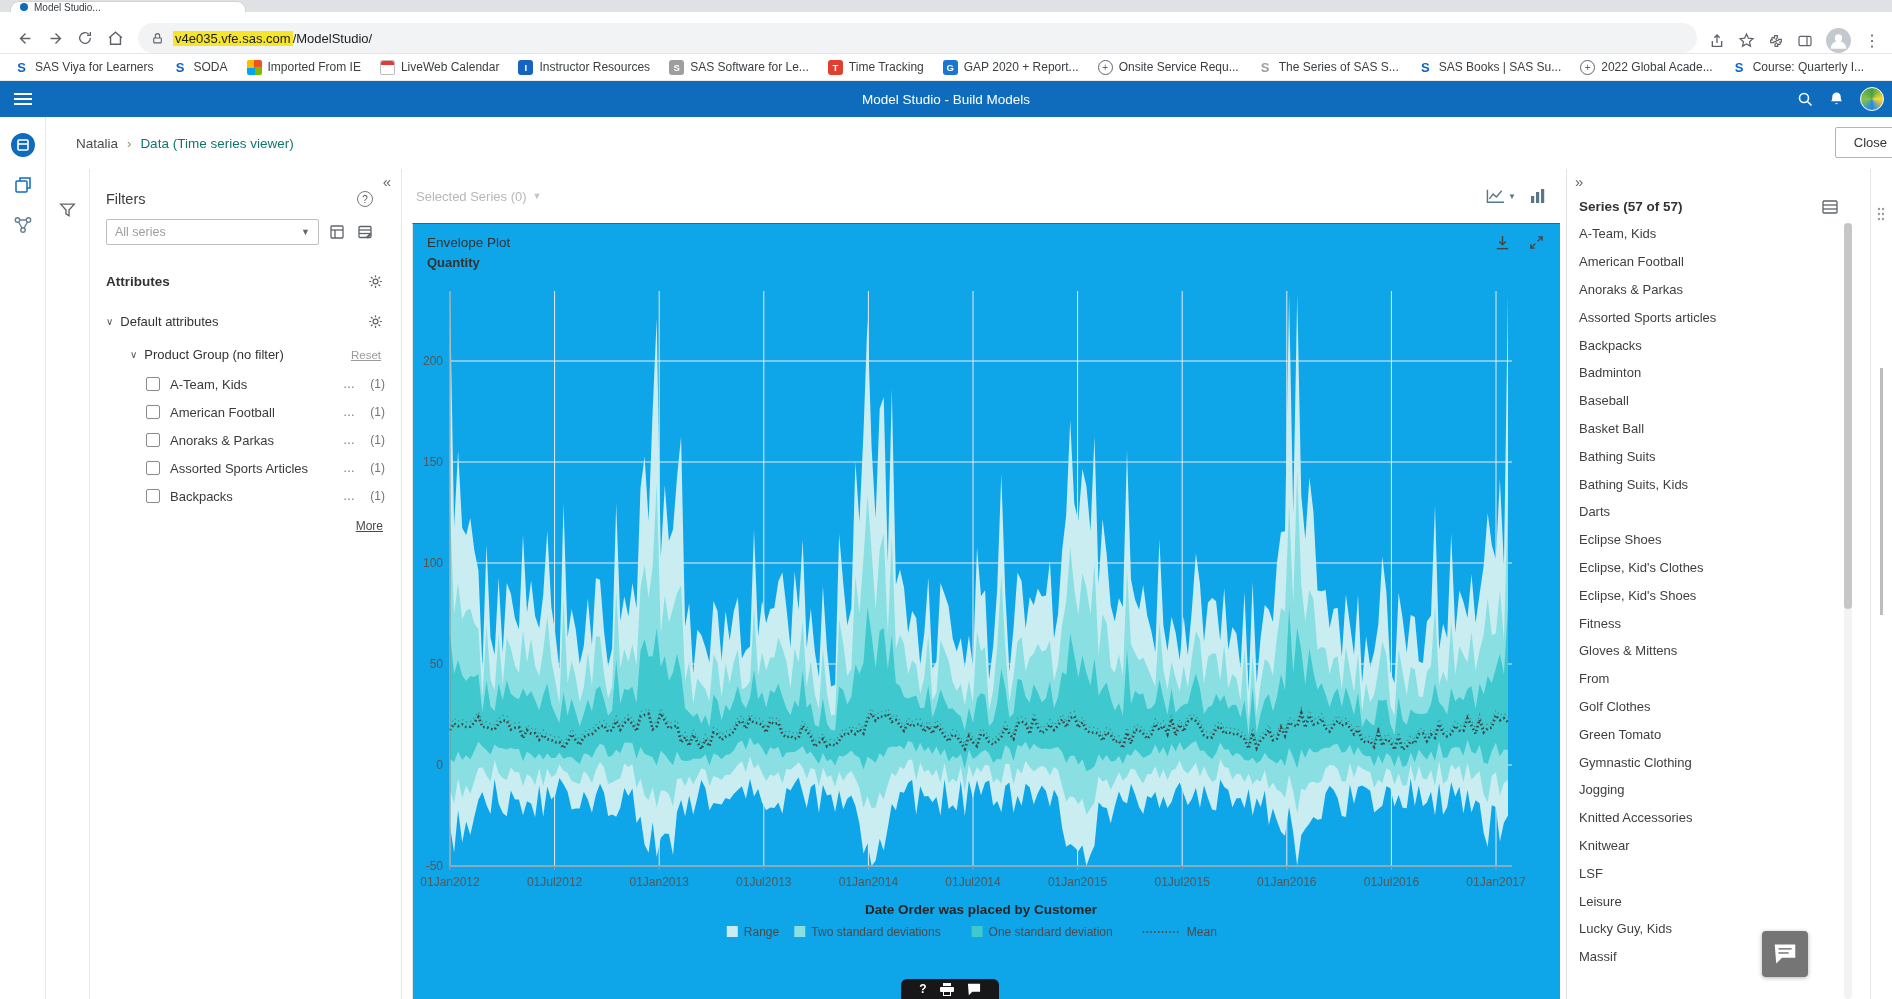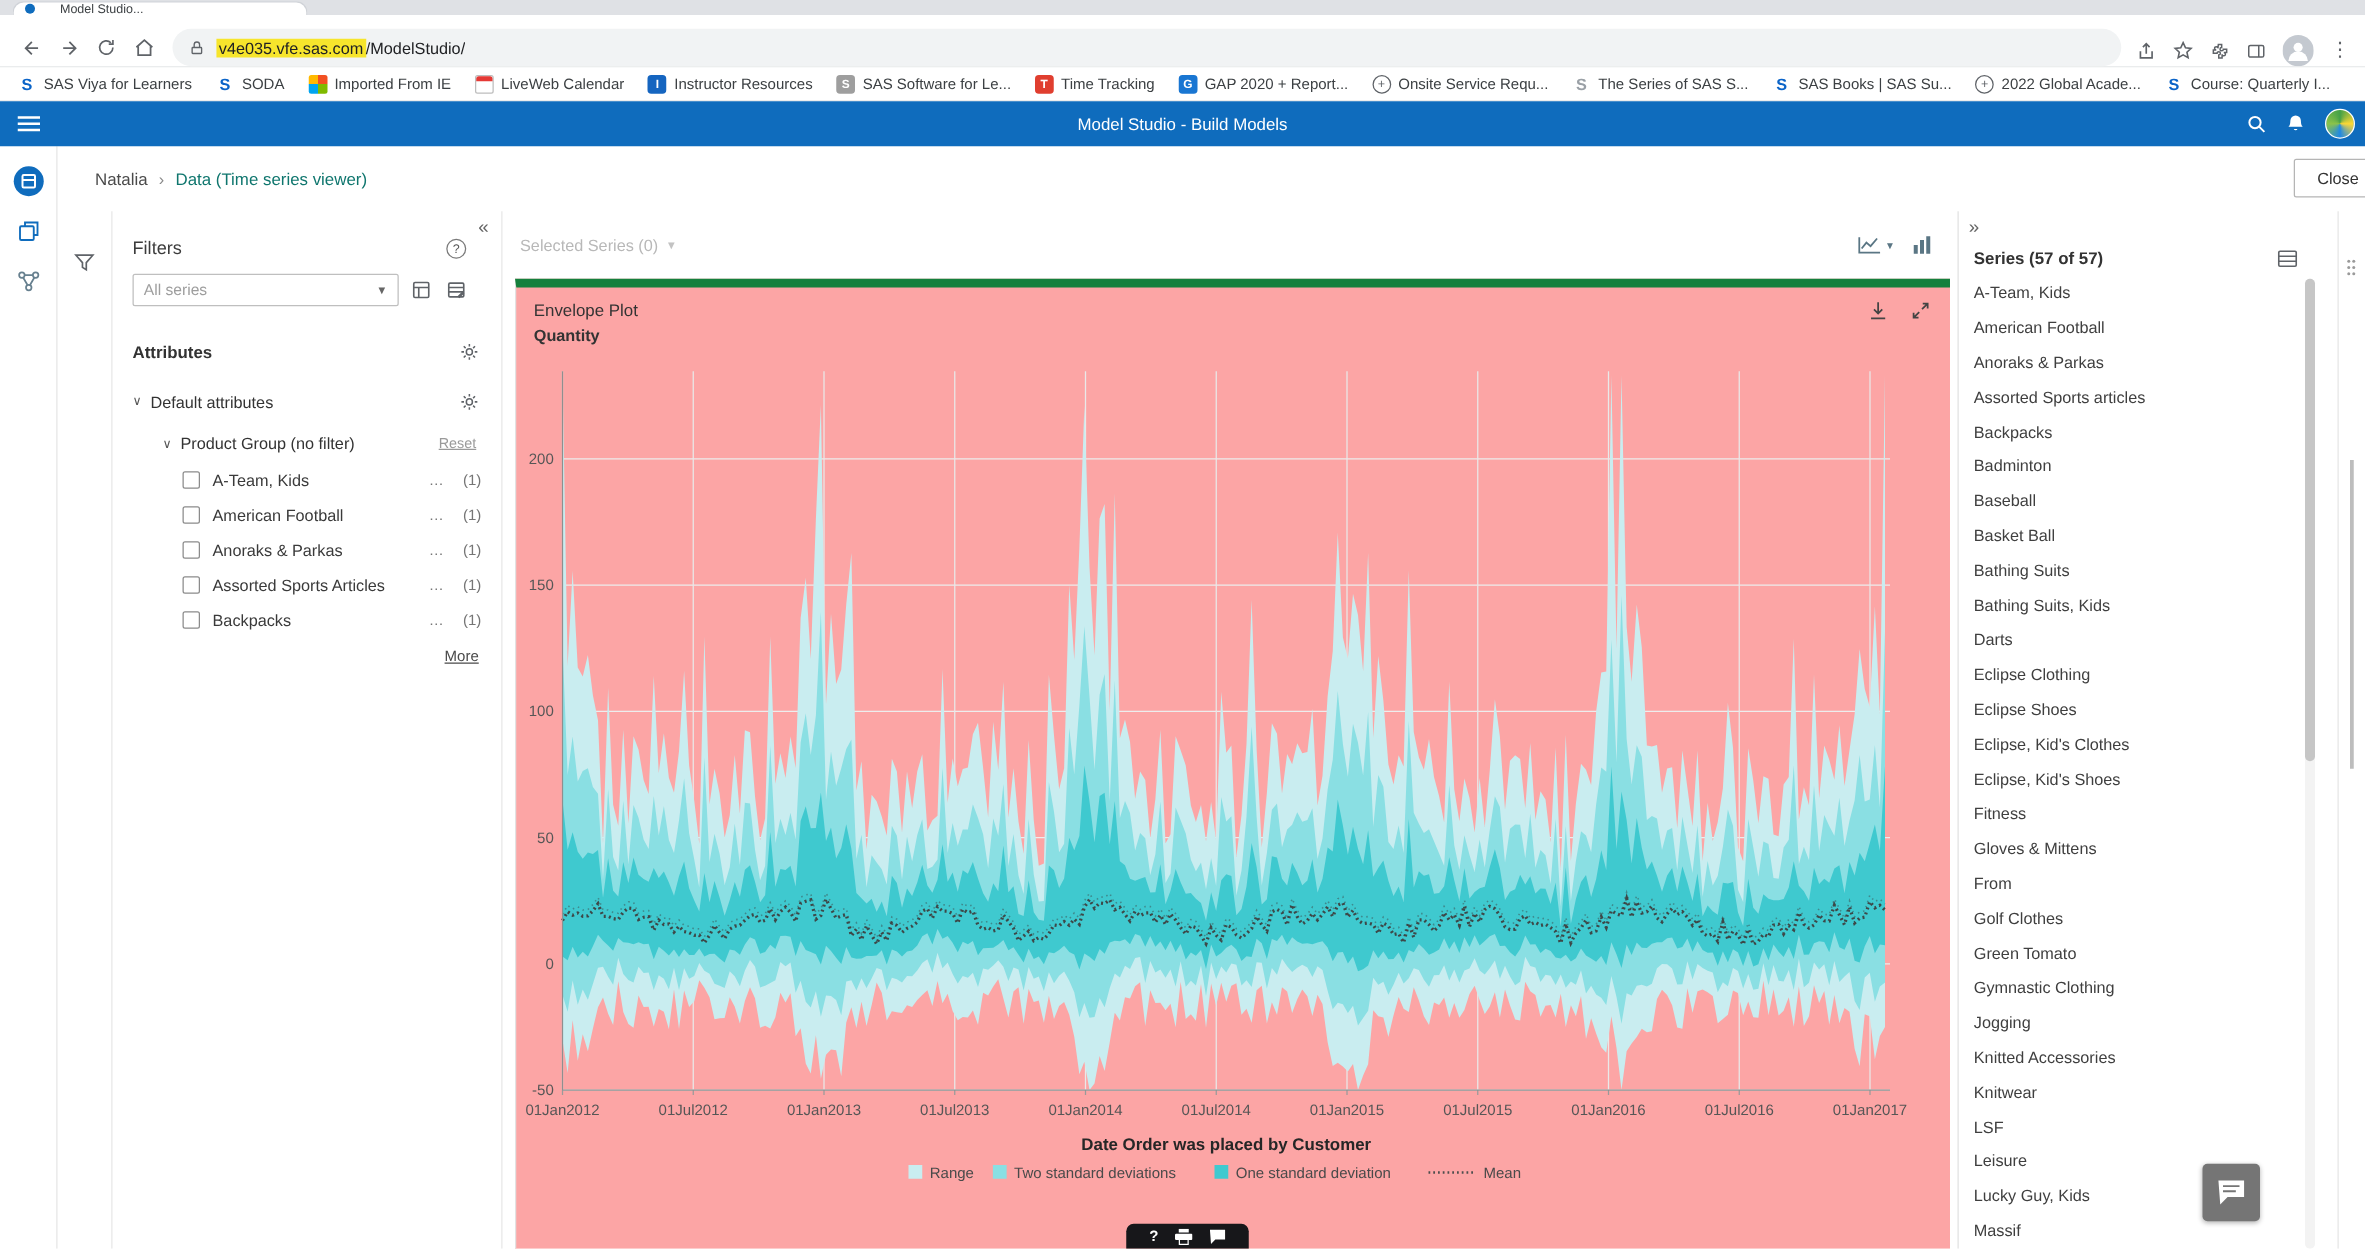--- a/index.html
+++ b/index.html
@@ -3,21 +3,21 @@
 <meta charset="utf-8">
 <style>
   *{margin:0;padding:0;box-sizing:border-box}
   html,body{width:1892px;height:999px;overflow:hidden;background:#fff;font-family:"Liberation Sans",sans-serif}
   body{position:relative}
   svg{display:block}
   svg text{font-family:"Liberation Sans",sans-serif}
 
   
   .tabstrip{height:12px;background:#dfe1e5;position:relative}
-  .tab{position:absolute;left:10px;top:1px;width:236px;height:11px;background:#fff;border:1px solid #d0d3d8;border-bottom:none;border-radius:9px 9px 0 0;display:flex;align-items:center;gap:20px;padding:0 9px;overflow:hidden}
+  .tab{position:absolute;left:10px;top:1px;width:236px;height:11px;background:#fff;border:1px solid #d0d3d8;border-bottom:none;border-radius:9px 9px 0 0;display:flex;align-items:center;gap:6px;padding:0 9px;overflow:hidden}
   .tab-fav{width:8px;height:8px;border-radius:50%;background:#0f6cbd;flex:none}
   .tab-title{font-size:10px;color:#3c4043;white-space:nowrap}
   .navbar{height:42px;background:#fff;display:flex;align-items:flex-end;padding:0 10px;border-bottom:1px solid #e4e6e8}
   .nav-ico{width:30px;height:30px;display:flex;align-items:center;justify-content:center;border-radius:50%;flex:none}
   .addr{flex:1;height:30px;background:#f1f3f4;border-radius:15px;margin:0 8px;display:flex;align-items:center;padding:0 13px;gap:9px;min-width:0}
   .addr-url{font-size:13px;color:#202124;white-space:nowrap;overflow:hidden}
   .hl{background:#f7e52c;padding:1px 2px}
   .nav-right{display:flex;align-items:center;gap:13px;padding:0 2px 0 4px}
   .kebab{font-size:16px;color:#5f6368;line-height:1}
 
@@ -78,21 +78,21 @@
   .f-dots{margin-left:auto;color:#757575;font-size:12px}
   .f-count{width:30px;text-align:right;color:#757575;font-size:12px}
   .more-row{text-align:right;margin-top:6px;padding-right:2px}
   .more-link{font-size:12px;color:#4a4a4a;text-decoration:underline}
 
   .main{flex:1;min-width:0;display:flex;flex-direction:column;padding:0 6px 0 10px}
   .selected-row{height:54px;display:flex;align-items:center;flex:none}
   .selected-label{font-size:13px;color:#b8b8b8;margin-left:4px}
   .selected-caret{font-size:9px;color:#c3c3c3;margin-left:6px}
   .chart-type-icos{margin-left:auto;display:flex;align-items:center;gap:14px;padding-right:14px}
-  .chart-card{flex:1;border-top:7px solid #15803d;border-left:1px solid #e2e2e2;background:#fca5a5;padding:10px 0 0 14px;min-height:0}
+  .chart-card{flex:1;border-top:1px solid #15803d;border-left:1px solid #e2e2e2;background:#0ea5e9;padding:10px 0 0 14px;min-height:0}
   .card-head{display:flex;align-items:center;justify-content:space-between;padding-right:16px}
   .card-title{font-size:13.5px;color:#333}
   .card-icos{display:flex;align-items:center;gap:18px}
   .y-label{font-size:13px;font-weight:bold;color:#333;margin-top:4px}
   .chart-holder{margin-top:6px;position:relative;height:692px}
   .chart-holder svg{overflow:visible}
 
   .series{width:304px;border-left:1px solid #e2e2e2;position:relative;padding-top:4px;flex:none}
   .collapse-r{position:absolute;left:8px;top:4px;font-size:15px;color:#666}
   .series-head{display:flex;align-items:center;justify-content:space-between;padding:26px 32px 6px 12px}
@@ -532,21 +532,20 @@
             <div class="s-item">American Football</div>
             <div class="s-item">Anoraks &amp; Parkas</div>
             <div class="s-item">Assorted Sports articles</div>
             <div class="s-item">Backpacks</div>
             <div class="s-item">Badminton</div>
             <div class="s-item">Baseball</div>
             <div class="s-item">Basket Ball</div>
             <div class="s-item">Bathing Suits</div>
             <div class="s-item">Bathing Suits, Kids</div>
             <div class="s-item">Darts</div>
-            <div class="s-item">Eclipse Clothing</div>
             <div class="s-item">Eclipse Shoes</div>
             <div class="s-item">Eclipse, Kid's Clothes</div>
             <div class="s-item">Eclipse, Kid's Shoes</div>
             <div class="s-item">Fitness</div>
             <div class="s-item">Gloves &amp; Mittens</div>
             <div class="s-item">From</div>
             <div class="s-item">Golf Clothes</div>
             <div class="s-item">Green Tomato</div>
             <div class="s-item">Gymnastic Clothing</div>
             <div class="s-item">Jogging</div>

